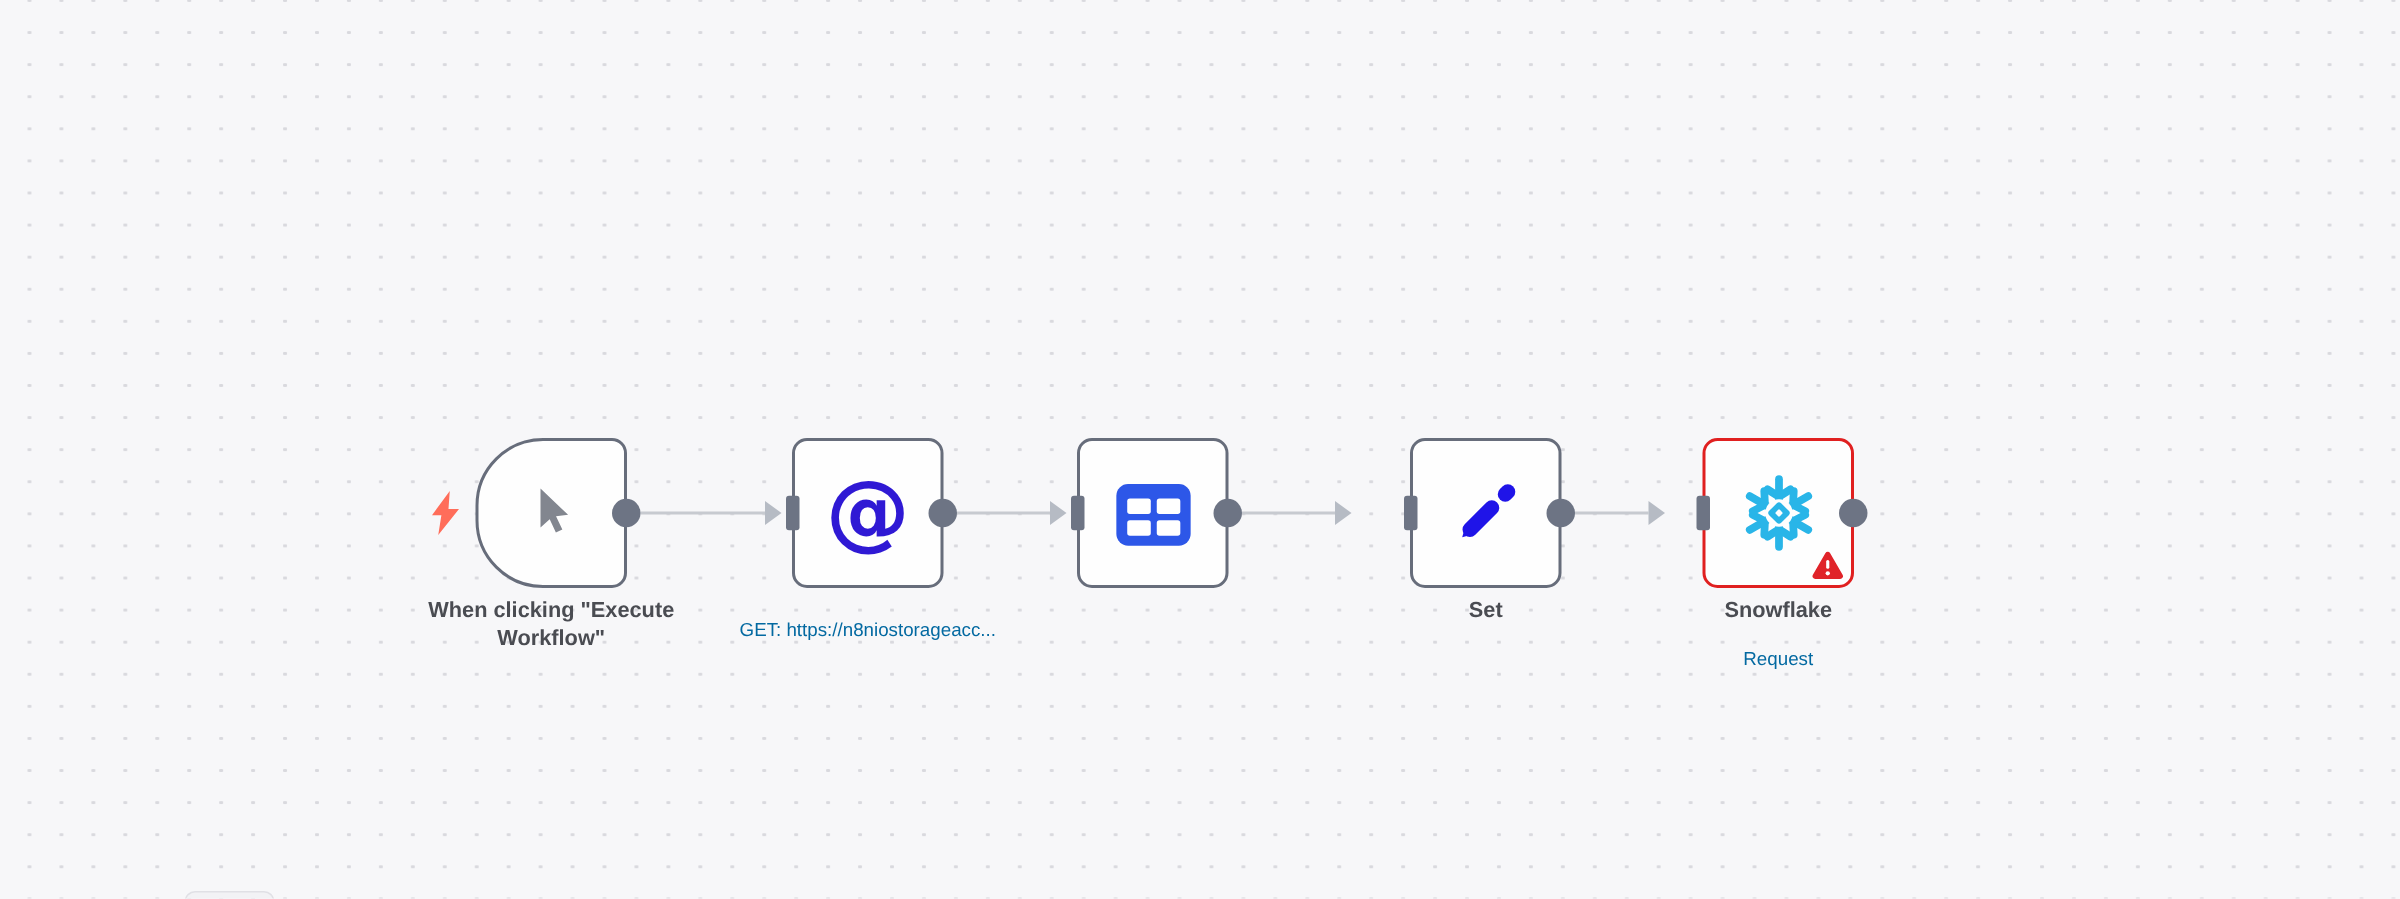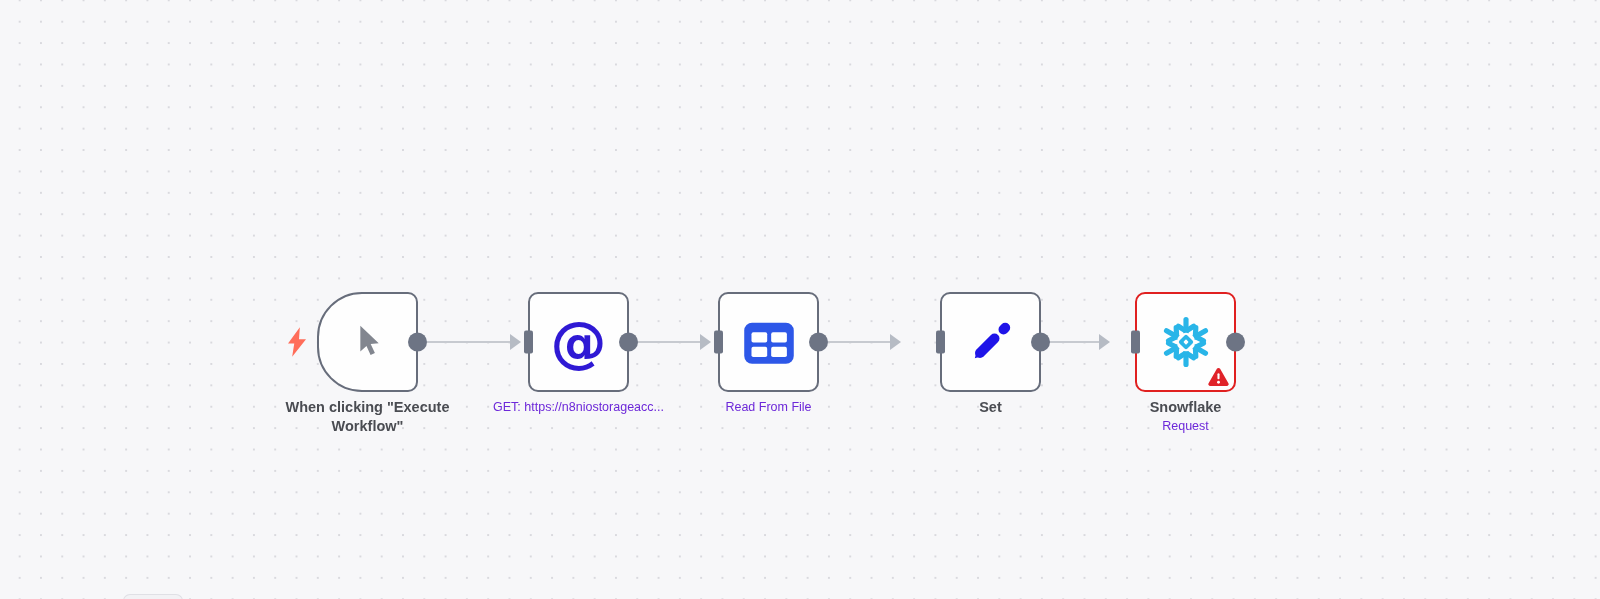--- a/index.html
+++ b/index.html
@@ -52,22 +52,22 @@
   }
   .node-label{
     position:absolute;top:104px;left:50%;
     transform:translateX(-50%);
     width:240px;text-align:center;
     font-size:14.5px;font-weight:700;color:#4a4c52;
     line-height:1.3;
   }
   .node--n1 .node-label{width:196px;}
   .node-subtitle{
-    font-size:12.5px;font-weight:400;color:#6d28d9;
-    margin-top:1px;
+    font-size:12.5px;font-weight:400;color:#0369a1;
+    margin-top:14px;
   }
   .at-glyph{
     font-family:"DejaVu Sans",sans-serif;
     font-size:56px;font-weight:700;color:#2f19d4;
     line-height:1;user-select:none;
   }
   .conn-line{
     position:absolute;top:341px;height:2px;background:#c7cad0;
   }
   .conn-line--c1{left:427px;width:83px;}
@@ -143,21 +143,20 @@
       <svg width="58" height="58" viewBox="0 0 48 48">
         <rect x="3.5" y="8" width="41" height="34" rx="6.5" fill="#2d57e8"></rect>
         <rect x="9.5" y="16" width="13" height="8.5" rx="1.5" fill="#ffffff"></rect>
         <rect x="25.8" y="16" width="13" height="8.5" rx="1.5" fill="#ffffff"></rect>
         <rect x="9.5" y="28" width="13" height="8.5" rx="1.5" fill="#ffffff"></rect>
         <rect x="25.8" y="28" width="13" height="8.5" rx="1.5" fill="#ffffff"></rect>
       </svg>
     </span>
     <span class="endpoint-out"></span>
     <div class="node-label">
-      <div class="node-subtitle">Read From File</div>
     </div>
   </div>
 
   <div class="node node--n4">
     <span class="endpoint-in"></span>
     <span class="icon-box">
       <svg width="48" height="48" viewBox="0 0 48 48">
         <g stroke="#1f14e8" stroke-width="10" stroke-linecap="round">
           <line x1="13" y1="35" x2="27.5" y2="20.5"></line>
           <line x1="36.5" y1="11.5" x2="38.2" y2="9.8"></line>

